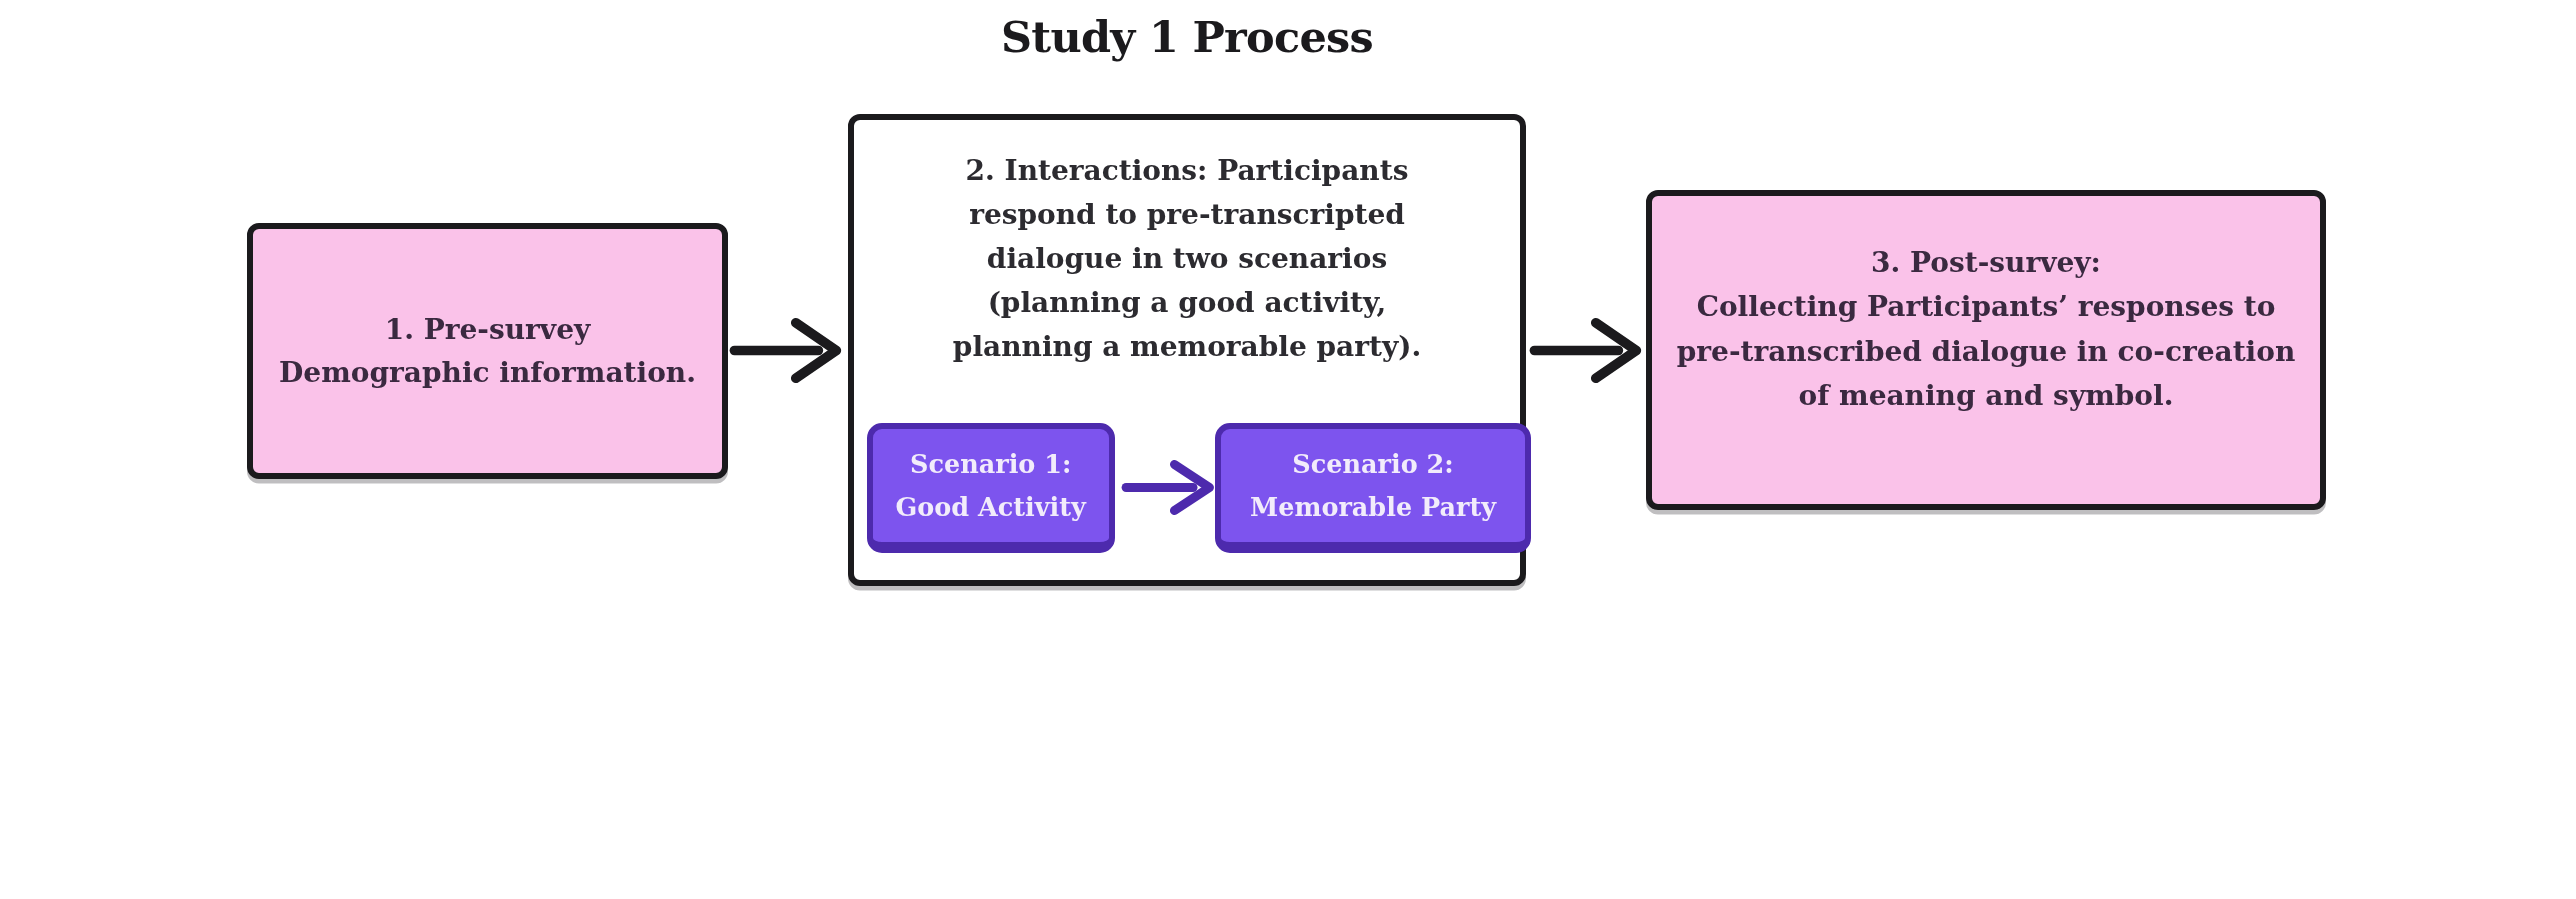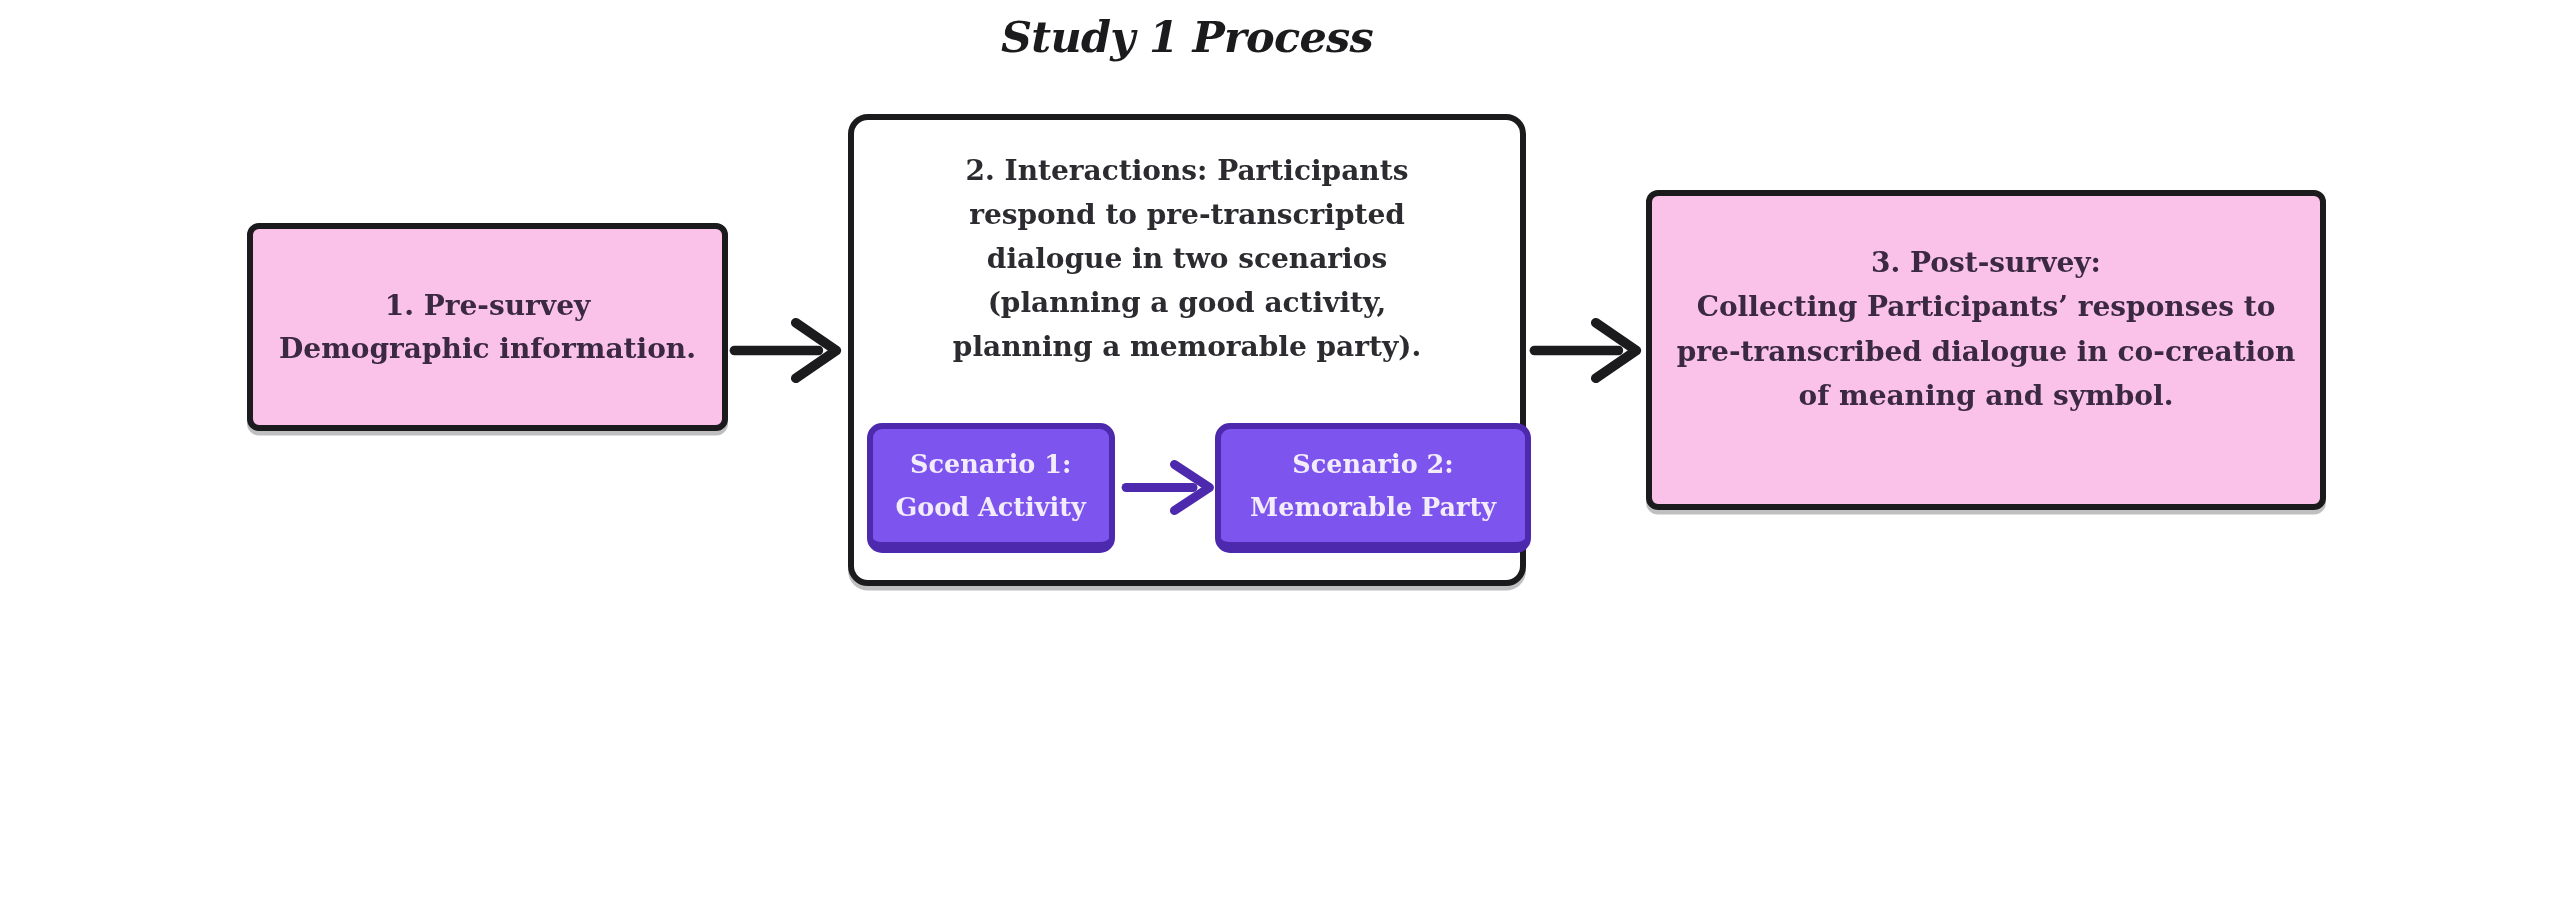--- a/index.html
+++ b/index.html
@@ -18,44 +18,43 @@
   .diagram-title {
     position: absolute;
     left: 848px;
     top: 12px;
     width: 678px;
     text-align: center;
     font-size: 43px;
     font-weight: bold;
     letter-spacing: -0.7px;
     color: var(--ink, #1b1a1d);
-    font-style: italic;
   }
   .flow-box {
     position: absolute;
     box-sizing: border-box;
     border: 6.7px solid var(--ink, #1b1a1d);
     box-shadow: 0 4.5px 0 rgba(25, 20, 28, 0.28);
     text-align: center;
     font-weight: bold;
   }
   .box-step1 {
     left: 247px; top: 223px;
-    width: 481px; height: 208px;
+    width: 481px; height: 256px;
     border-radius: 12px;
     background: var(--pink, #fac2e9);
     color: var(--plum, #3a2940);
     display: flex; flex-direction: column;
     align-items: center; justify-content: center;
     font-size: 28px; line-height: 1.55;
   }
   .box-step2 {
     left: 848px; top: 114px;
     width: 678px; height: 472px;
-    border-radius: 20px;
+    border-radius: 12px;
     background: #ffffff;
     color: var(--ink-soft, #2c2b30);
   }
   .box-step2 .interactions-text {
     padding: 28.5px 30px 0 30px;
     font-size: 28px; line-height: 1.58;
   }
   .box-step3 {
     left: 1646px; top: 190px;
     width: 680px; height: 320px;

